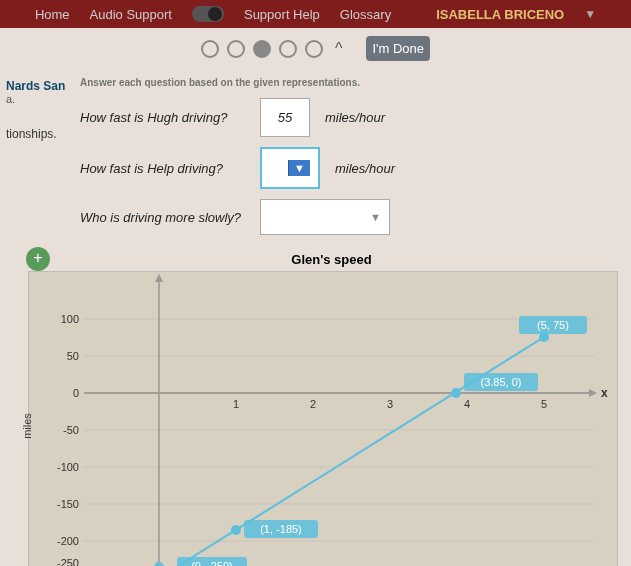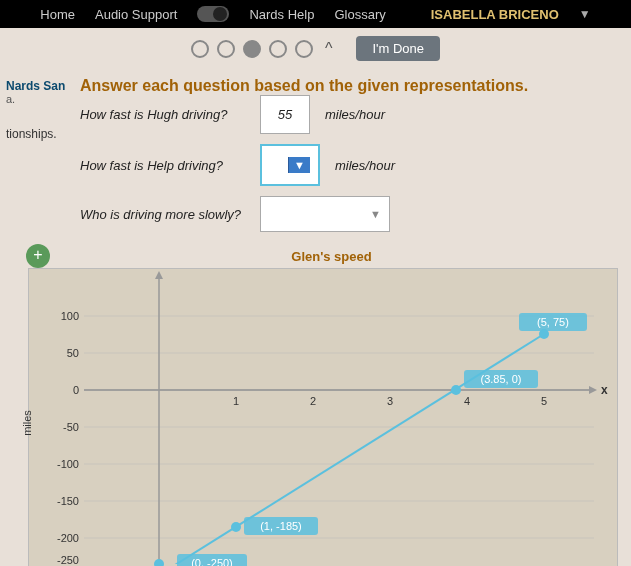--- a/index.html
+++ b/index.html
@@ -7,21 +7,21 @@
       font-family: Arial, sans-serif;
       background: #e8e0d8;
       width: 631px;
       height: 566px;
       overflow: hidden;
       position: relative;
     }
 
     
     .nav-bar {
-      background: #000000;
+      background: #7f1d1d;
       display: flex;
       align-items: center;
       justify-content: center;
       gap: 20px;
       padding: 6px 12px;
       position: relative;
     }
     .nav-item {
       color: #ccc;
       font-size: 13px;
@@ -73,21 +73,21 @@
     }
     .caret-up {
       font-size: 16px;
       color: #555;
       margin-left: 4px;
     }
     .im-done-btn {
       background: #6c757d;
       color: white;
       border: none;
-      padding: 5px 16px;
+      padding: 5px 6px;
       border-radius: 4px;
       font-size: 13px;
       cursor: pointer;
       margin-left: 16px;
     }
 
     
     .main-content {
       display: flex;
       background: #e8e0d8;
@@ -110,23 +110,24 @@
       font-size: 11px;
       color: #555;
     }
 
     
     .questions-area {
       flex: 1;
       padding: 8px 12px 0 0;
     }
     .question-title {
-      font-size: 16px;
+      font-size: 10px;
       font-weight: bold;
-      color: #a16207;
+      color: #737373;
+      margin-bottom: 10px;
     }
     .question-row {
       display: flex;
       align-items: center;
       margin-bottom: 10px;
       font-size: 13px;
       color: #222;
       font-style: italic;
     }
     .question-row label {
@@ -181,21 +182,21 @@
   </style>
 </head>
 <body>
 
 <div class="nav-bar">
   <span class="nav-item">Home</span>
   <span class="nav-item">Audio Support</span>
   <div class="nav-toggle">
     <div class="nav-toggle-knob"></div>
   </div>
-  <span class="nav-item">Nards Help</span>
+  <span class="nav-item">Support Help</span>
   <span class="nav-item">Glossary</span>
   <span class="nav-user">ISABELLA BRICENO</span>
   <span style="color:#aaa;font-size:12px;">▼</span>
 </div>
 
 <div class="progress-row">
   <div class="dot"></div>
   <div class="dot"></div>
   <div class="dot filled"></div>
   <div class="dot"></div>
@@ -235,21 +236,21 @@
       <div class="answer-box text-answer" style="display:flex;align-items:center;min-width:130px;">
         <span style="flex:1;"></span>
         <span style="color:#888;font-size:11px;">▼</span>
       </div>
     </div>
   </div>
 </div>
 
 <div style="display:flex;align-items:center;margin-left:26px;margin-top:2px;">
   <div class="add-btn">+</div>
-  <div style="flex:1;text-align:center;font-size:13px;font-weight:bold;color:#a16207;padding-right:24px;">Glen's speed</div>
+  <div style="flex:1;text-align:center;font-size:13px;font-weight:bold;color:#000000;padding-right:24px;">Glen's speed</div>
 </div>
 
 <div style="position:relative;margin:0 8px 0 28px;">
 
   <div style="position:absolute;left:-14px;top:50%;transform:translateY(-50%) rotate(-90deg);font-size:11px;color:#333;white-space:nowrap;transform-origin:center center;">miles</div>
 
   <svg width="590" height="310" style="background:#d8d0c0;border:1px solid #bbb;display:block;">
 
     <defs>
       <clipPath id="chart-clip">

